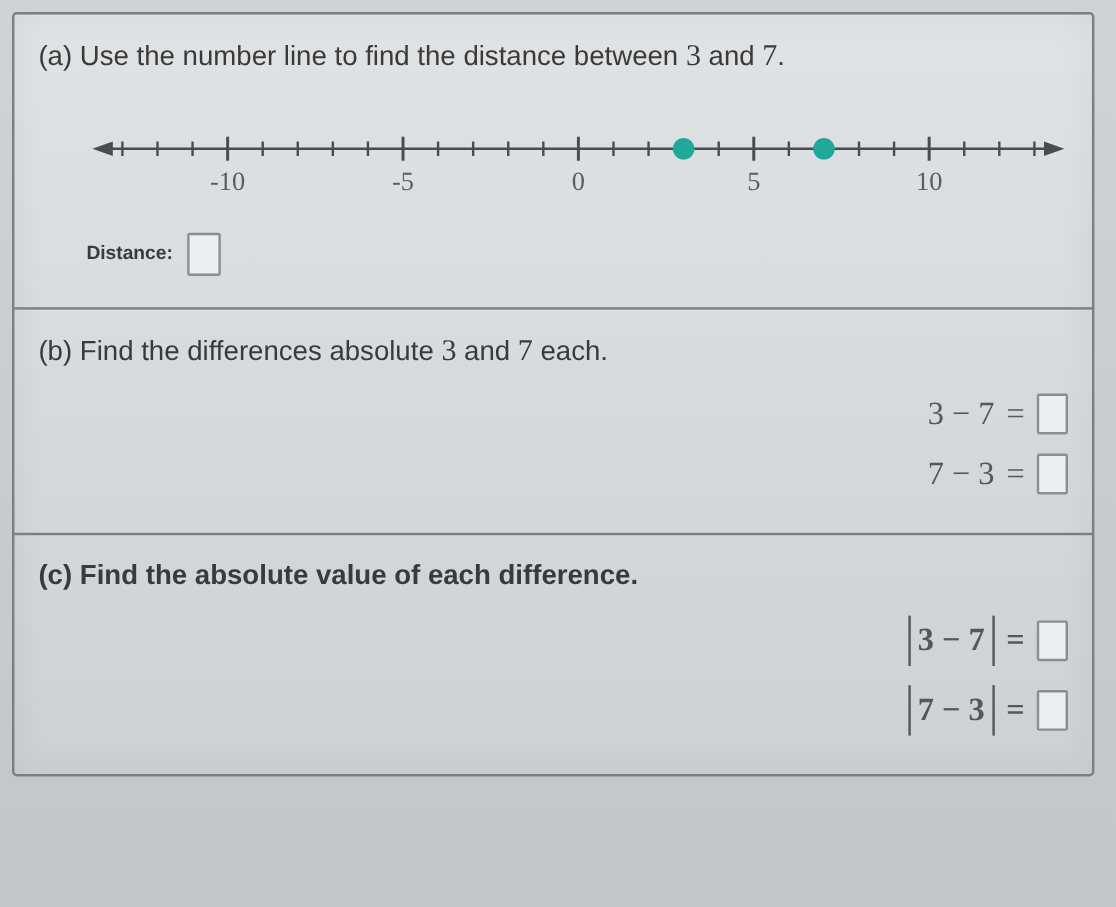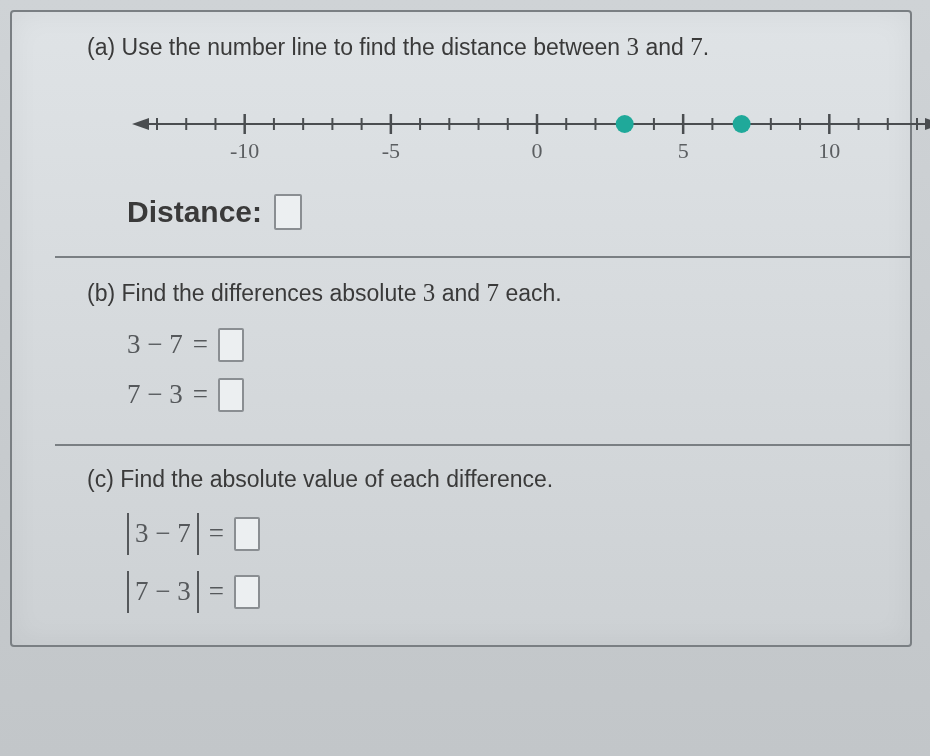--- a/index.html
+++ b/index.html
@@ -20,25 +20,25 @@
     background: linear-gradient(180deg,#cfd3d6 0%,#c7cbce 60%,#c2c6c9 100%);
   }
   .panel {
     border: 2px solid #7a7f83;
     border-radius: 4px;
     background: linear-gradient(180deg,#dfe3e6 0%,#d6dadd 50%,#cdd1d4 100%);
     box-shadow: inset 0 0 30px rgba(0,0,0,0.05);
   }
   .row {
     border-bottom: 2px solid #7a7f83;
-    padding: 18px 20px 22px 32px;
-    margin-left: 43px;
+    padding: 18px 20px 22px 20px;
   }
   .row:last-child {
     border-bottom: none;
+    font-weight: bold;
   }
   .prompt {
     font-size: 23px;
     line-height: 1.35;
     margin-bottom: 18px;
   }
   .part-label {
     display: inline;
   }
   .mathnum {
@@ -57,21 +57,21 @@
     display: block;
   }
   .nl-line { stroke:#4a4d50; stroke-width:2; }
   .nl-tick { stroke:#4a4d50; stroke-width:2; }
   .nl-tick-major { stroke:#4a4d50; stroke-width:2.5; }
   .nl-arrow { fill:#4a4d50; }
   .nl-label { fill:#5b5e61; font-family: "Times New Roman", serif; font-size:22px; }
   .nl-dot { fill:#1fa99a; }
   .distance-line {
     margin: 10px 0 4px 40px;
-    font-size: 30px;
+    font-size: 16px;
     font-weight: 600;
     display: flex;
     align-items: center;
     gap: 12px;
   }
   .answer-box {
     display: inline-block;
     width: 28px;
     height: 36px;
     border: 2px solid #8a8e92;
@@ -81,20 +81,21 @@
     box-sizing: border-box;
   }
   .eq-line {
     margin: 16px 0 10px 40px;
     font-family: "Times New Roman", Times, serif;
     font-size: 27px;
     color: #55585b;
     display: flex;
     align-items: center;
     gap: 10px;
+    justify-content: flex-end;
   }
   .eq-line .answer-box {
     width: 26px;
     height: 34px;
   }
   .abs-bar-left, .abs-bar-right {
     display:inline-block;
     border-left: 2.5px solid #55585b;
     height: 42px;
     vertical-align: middle;

